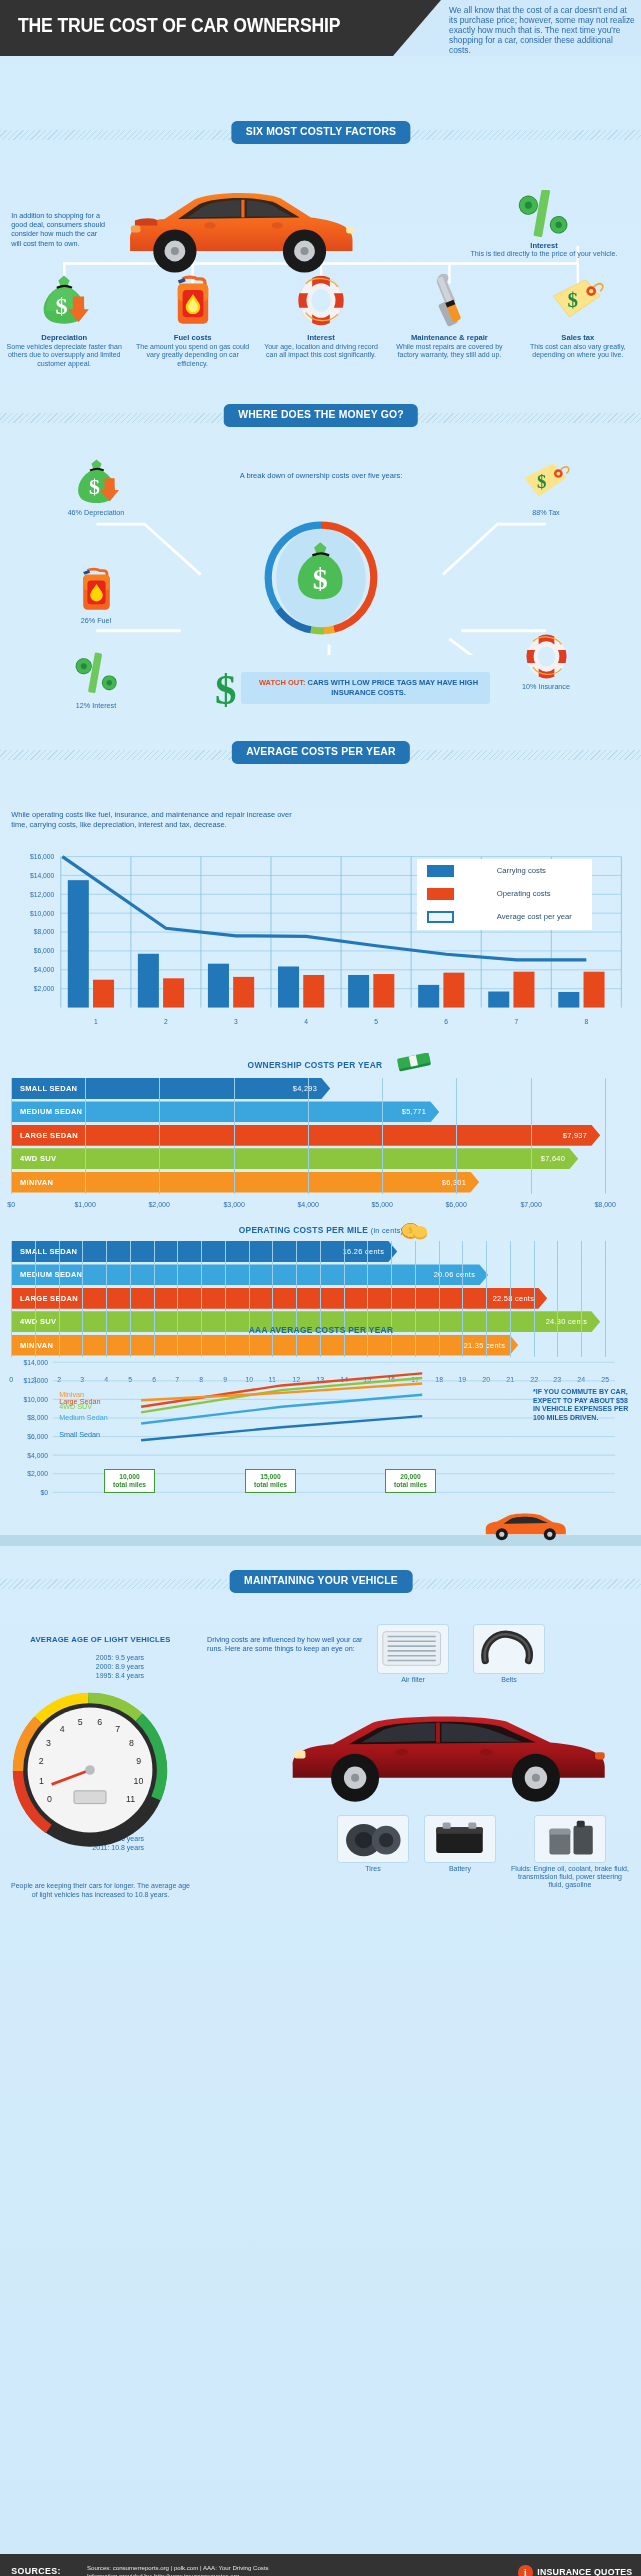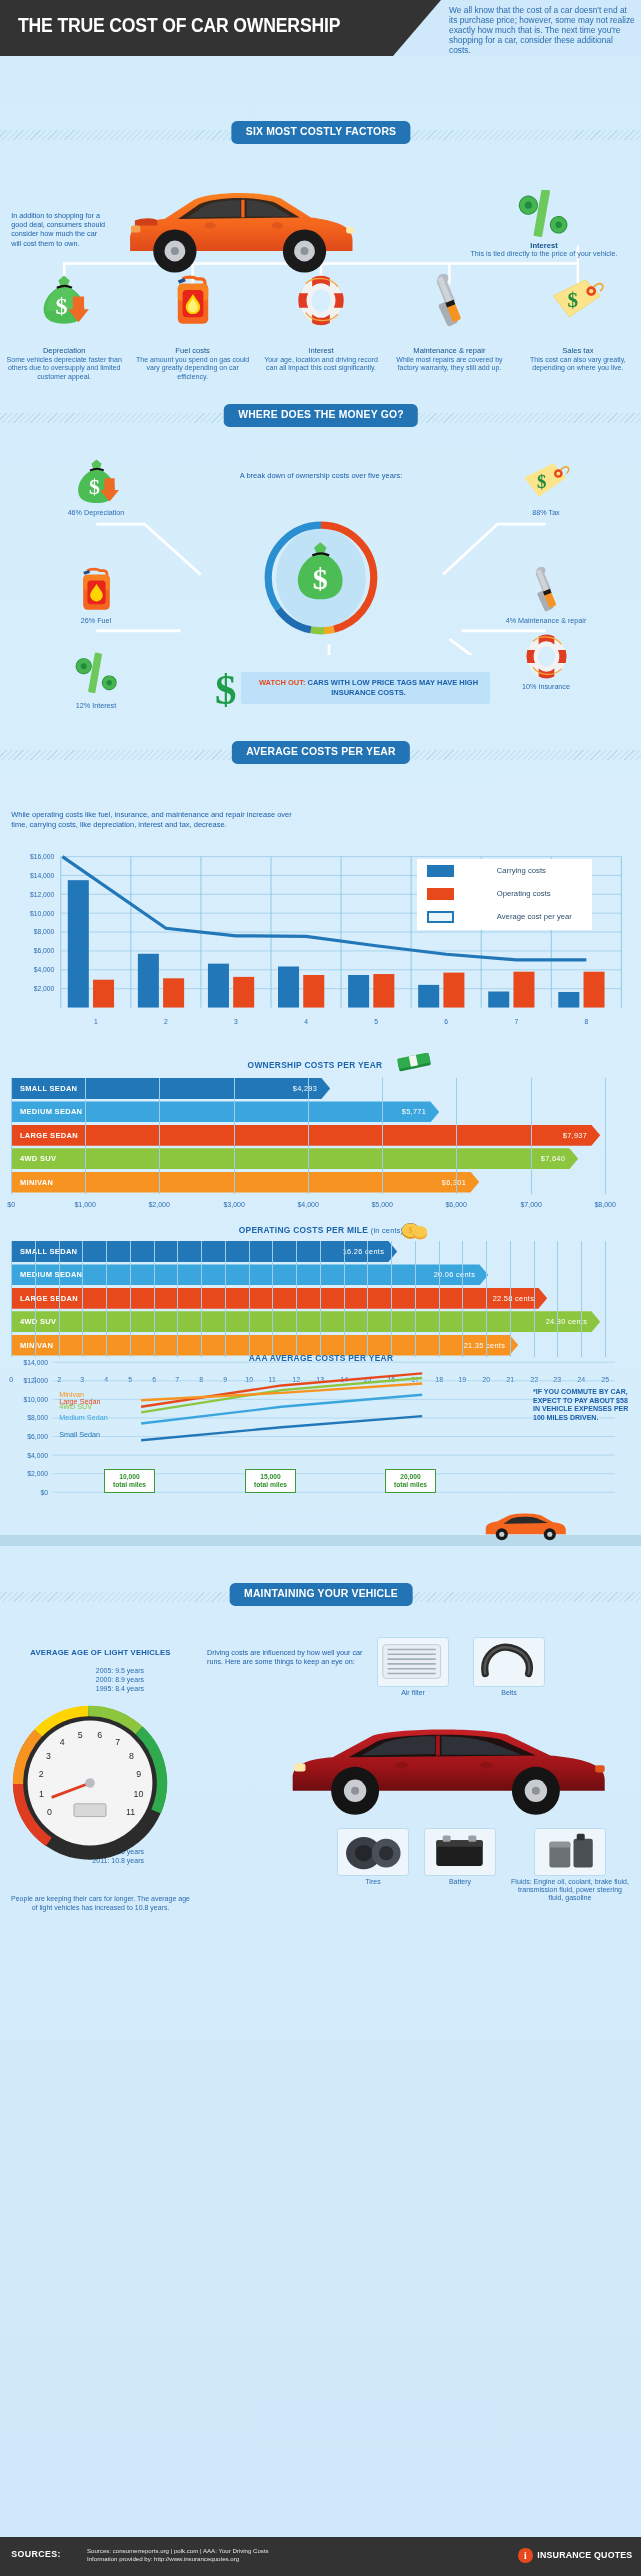--- a/index.html
+++ b/index.html
@@ -54,21 +54,21 @@
   .pct-icon { position:absolute; left:518px; top:39px; }
   .interest-block { position:absolute; left:464px; top:90px; width:160px; text-align:center; }
   .interest-title { font-size:7.6px; font-weight:bold; color:#17528e; }
   .interest-desc { font-size:7.2px; line-height:8.8px; color:#2c6cb0; }
 
   .connector { position:absolute; left:0; top:0; width:642px; height:221px; pointer-events:none; }
 
   .factors { position:absolute; left:0; top:120px; width:642px; display:flex; }
   .factor { flex:1; text-align:center; padding:0 4.8px; }
   .factor .ficon { height:58px; display:flex; align-items:center; justify-content:center; }
-  .factor .fname { font-size:7.6px; font-weight:normal; color:#17528e; margin-top:17px; }
+  .factor .fname { font-size:7.6px; font-weight:bold; color:#17528e; margin-top:4px; }
   .factor .fdesc { font-size:7px; line-height:8.4px; color:#2c6cb0; margin-top:0.8px; }
 
   
   .sec2 { position:relative; height:297px; }
   .money-sub { position:absolute; left:50%; transform:translateX(-50%); top:37px; width:185px; text-align:center; font-size:7.5px; line-height:9.2px; }
   .donut-wrap { position:absolute; left:50%; transform:translateX(-50%); top:76px; width:136px; height:136px; }
   .mg-item { position:absolute; text-align:center; width:120px; }
   .mg-item .milabel { font-size:7.2px; color:#2c6cb0; margin-top:1.6px; }
   .mg-icon { height:50px; display:flex; align-items:center; justify-content:center; }
   .watchout {
@@ -111,21 +111,21 @@
   .sec5 { position:relative; height:345px; }
   .maint-left { position:absolute; left:16px; top:35px; width:169px; text-align:center; }
   .maint-title { font-size:7.7px; font-weight:bold; color:#1b5faa; letter-spacing:0.2px; }
   .age-list { font-size:7px; line-height:8.8px; color:#2c6cb0; margin-top:4px; }
   .maint-right-txt { position:absolute; left:207px; top:35px; width:160px; font-size:7.2px; line-height:9.2px; }
   .photo { background:#eef6fb; border:1.6px solid #b9dcf0; border-radius:3.2px; }
   .photo-cap { font-size:7px; color:#2c6cb0; text-align:center; margin-top:2.4px; }
   .gauge-cap { position:absolute; left:8px; top:282px; width:185px; text-align:center; font-size:7px; line-height:8.8px; color:#2c6cb0; }
 
   
-  .footer { position:absolute; left:0; bottom:0; width:642px; height:39px; background:#333; color:#fff; }
+  .footer { position:absolute; left:0; bottom:0; width:642px; height:22px; background:#333; color:#fff; }
   .footer-label { position:absolute; left:11.2px; top:12px; font-size:8.8px; font-weight:bold; letter-spacing:0.4px;
                   font-family:"Liberation Sans Narrow","Liberation Sans",sans-serif; }
   .footer-src { position:absolute; left:87px; top:9.6px; font-size:6.1px; line-height:8px; color:#e6e6e6; width:321px; }
   .footer-brand { position:absolute; right:9.6px; top:11.2px; font-size:8.8px; font-weight:bold; letter-spacing:0.2px; display:flex; align-items:center; gap:4.8px; }
   .brand-circle { width:14.4px; height:14.4px; border-radius:50%; background:#e8491c; color:#fff; font-size:9.6px; display:flex; align-items:center; justify-content:center; font-family:"Liberation Serif",serif; }
 </style>
 </head>
 <body>
 
 <div class="page">
@@ -353,36 +353,20 @@
           <path d="M4,26 L44,6 L62,26 L24,52 Z" fill="#fbe48a"></path>
           <circle cx="51" cy="20" r="6" fill="#e8491c"></circle>
             <circle cx="51" cy="20" r="2.6" fill="#fbe48a"></circle>
           <path d="M54,15 C63,6 70,14 62,20" stroke="#f0a62b" stroke-width="2" fill="none"></path>
           <text x="28" y="40" font-size="26" font-weight="bold" fill="#1f8b3f" text-anchor="middle" font-family="Liberation Serif, serif">$</text>
         </svg>
       </div>
       <div class="milabel">88% Tax</div>
     </div>
 
-    <div class="mg-item" style="left:486px; top:130px;">
-      <div class="mg-icon">
-        <svg width="45" height="45" viewBox="0 0 66 66">
-          <g transform="rotate(20 33 33)">
-            <path d="M14,4 C8,8 8,16 13,20 L31,40 L40,31 L22,12 C24,7 20,2 14,4 Z" fill="#b6bcc2"></path>
-            <rect x="30" y="34" width="14" height="30" rx="3" transform="rotate(-45 37 49)" fill="#a8aeb4"></rect>
-          </g>
-          <g transform="rotate(-22 33 33)">
-            <rect x="29" y="2" width="7" height="34" fill="#cfd4d9"></rect>
-            <rect x="27" y="34" width="11" height="26" rx="3" fill="#f79321"></rect>
-            <rect x="27" y="34" width="11" height="6" fill="#1b1b1b"></rect>
-          </g>
-        </svg>
-      </div>
-      <div class="milabel">4% Maintenance &amp; repair</div>
-    </div>
 
     <div class="mg-item" style="left:486px; top:199px;">
       <div class="mg-icon" style="height:47px">
         <svg width="45" height="47" viewBox="0 0 62 66">
           <ellipse cx="31" cy="33" rx="27" ry="30" fill="#f2f2f2"></ellipse>
           <path d="M20,5 A27,30 0 0 1 42,5 L42,16 A17,19 0 0 0 20,16 Z" fill="#e03c22"></path>
           <path d="M20,61 A27,30 0 0 0 42,61 L42,50 A17,19 0 0 1 20,50 Z" fill="#e03c22"></path>
           <path d="M4,24 A27,30 0 0 0 4,42 L15,42 A17,19 0 0 1 15,24 Z" fill="#e03c22"></path>
           <path d="M58,24 A27,30 0 0 1 58,42 L47,42 A17,19 0 0 0 47,24 Z" fill="#e03c22"></path>
           <ellipse cx="31" cy="33" rx="12" ry="14" fill="#d6edfb"></ellipse>
@@ -668,21 +652,21 @@
         <span style="position: absolute; transform: translateX(-50%); left: 475px;">20</span>
         <span style="position: absolute; transform: translateX(-50%); left: 499px;">21</span>
         <span style="position: absolute; transform: translateX(-50%); left: 523px;">22</span>
         <span style="position: absolute; transform: translateX(-50%); left: 546px;">23</span>
         <span style="position: absolute; transform: translateX(-50%); left: 570px;">24</span>
         <span style="position: absolute; transform: translateX(-50%); left: 594px;">25</span>
       </div>
   </div>
 
   <div class="sec4">
-    <div class="subchart-title" style="position:absolute; left:0; top:28px; width:642px;">AAA AVERAGE COSTS PER YEAR</div>
+    <div class="subchart-title" style="position:absolute; left:0; top:0; width:642px;">AAA AVERAGE COSTS PER YEAR</div>
 
     <svg style="position:absolute; left:11.2px; top:29px;" width="620" height="173" viewBox="0 0 772 215">
       <g id="c4-grid">
           <line x1="52" x2="752" y1="172" y2="172" stroke="#a9d5ec" stroke-width="1"></line>
           <line x1="52" x2="752" y1="148.85714285714286" y2="148.85714285714286" stroke="#a9d5ec" stroke-width="1"></line>
           <line x1="52" x2="752" y1="125.71428571428572" y2="125.71428571428572" stroke="#a9d5ec" stroke-width="1"></line>
           <line x1="52" x2="752" y1="102.57142857142857" y2="102.57142857142857" stroke="#a9d5ec" stroke-width="1"></line>
           <line x1="52" x2="752" y1="79.42857142857143" y2="79.42857142857143" stroke="#a9d5ec" stroke-width="1"></line>
           <line x1="52" x2="752" y1="56.28571428571428" y2="56.28571428571428" stroke="#a9d5ec" stroke-width="1"></line>
           <line x1="52" x2="752" y1="33.14285714285714" y2="33.14285714285714" stroke="#a9d5ec" stroke-width="1"></line>
@@ -731,21 +715,21 @@
     <svg style="position:absolute; left:481px; top:186px;" width="88" height="30.5" viewBox="0 0 110 38">
       <path d="M6,24 C5,16 12,14 20,13 L34,6 C42,2 68,2 76,6 L90,14 C100,15 106,17 106,24 L106,29 L6,29 Z" fill="#f4661d"></path>
       <path d="M37,10 C44,6 66,6 72,10 L84,15 L28,16 Z" fill="#2a2a2a"></path>
       <circle cx="26" cy="29" r="7.5" fill="#1a1a1a"></circle>
         <circle cx="26" cy="29" r="3.2" fill="#c9ccd1"></circle>
       <circle cx="86" cy="29" r="7.5" fill="#1a1a1a"></circle>
         <circle cx="86" cy="29" r="3.2" fill="#c9ccd1"></circle>
     </svg>
   </div>
 
-  <div class="banner-wrap" style="margin-top:15px">
+  <div class="banner-wrap" style="margin-top:2px">
     <div class="banner-stripes"></div>
     <div class="banner-pill">MAINTAINING YOUR VEHICLE</div>
   </div>
 
   <div class="sec5">
 
     <div class="maint-left">
       <div class="maint-title">AVERAGE AGE OF LIGHT VEHICLES</div>
     </div>
 

